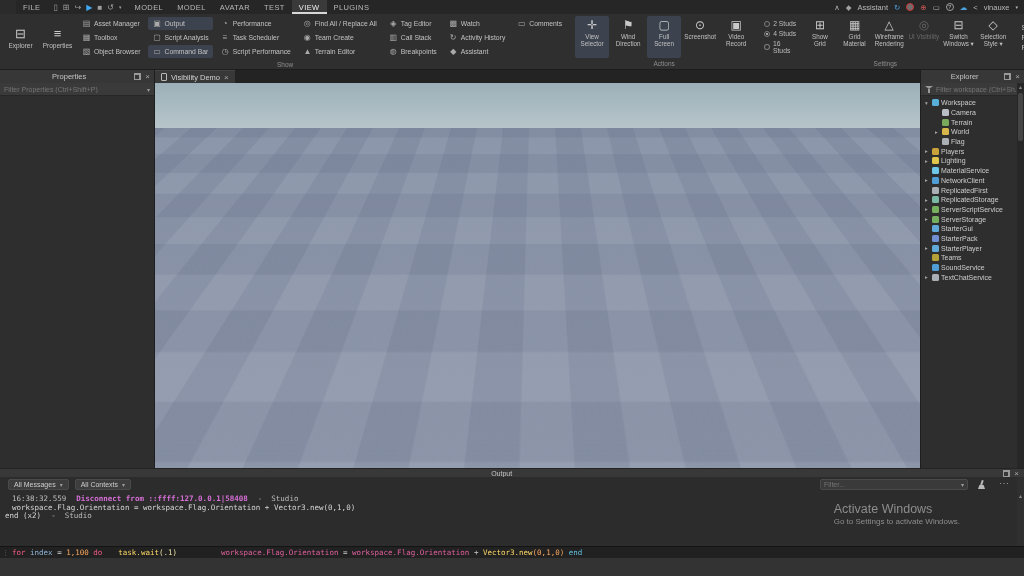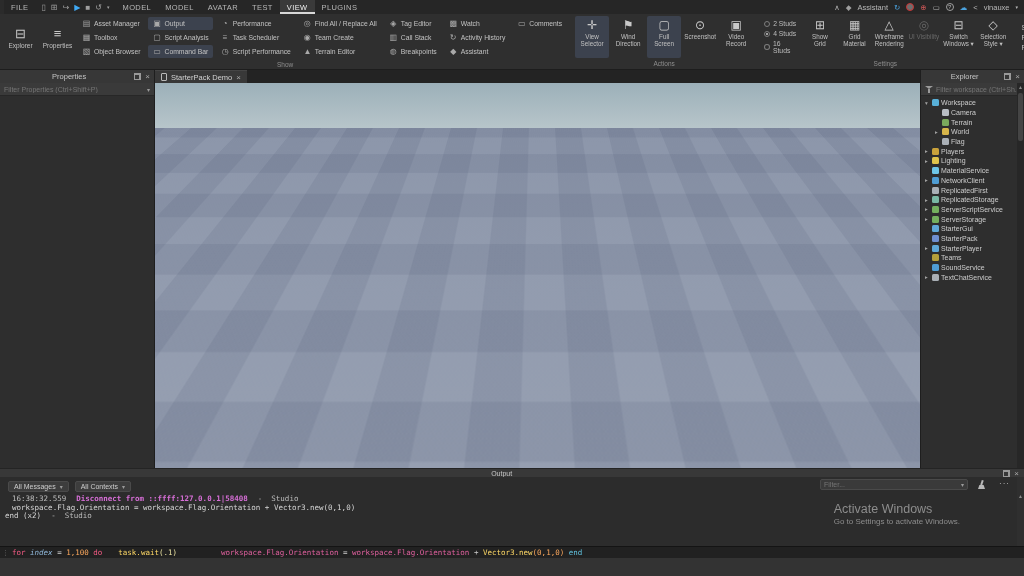--- a/index.html
+++ b/index.html
@@ -1,21 +1,21 @@
 <!DOCTYPE html>
 <html><head>
 <meta charset="utf-8">
 <style>
   * { margin:0; padding:0; box-sizing:border-box; }
   html,body { width:1024px; height:576px; overflow:hidden; background:#333; }
   body { font-family:"Liberation Sans", sans-serif; color:#c6c6c6; -webkit-font-smoothing:antialiased; }
   #app { position:relative; width:1024px; height:576px; background:#2b2b2b; }
 
   
-  #menubar { position:absolute; top:0; left:4px; right:0; height:14px; background:#262626; display:flex; align-items:center; font-size:7.5px; color:#b8b8b8; z-index:30; }
+  #menubar { position:absolute; top:0; left:16px; right:0; height:14px; background:#262626; display:flex; align-items:center; font-size:7.5px; color:#b8b8b8; z-index:30; }
   #menubar .mtab { padding:0 7px; height:14px; display:flex; align-items:center; letter-spacing:.4px; cursor:default; }
   #menubar .mtab.active { background:#3a3a3a; color:#eee; box-shadow:inset 0 -2px 0 #d8d8d8; }
   .qicons { display:flex; align-items:center; gap:5px; padding:0 6px; font-size:8px; color:#9f9f9f; }
   .qicons .play { color:#3fa9f5; }
   #menubar-right { margin-left:auto; display:flex; align-items:center; gap:6px; padding-right:6px; font-size:7.5px; }
   .avatar-dot { width:8px; height:8px; border-radius:50%; background:#6e6e6e; border:1px solid #c33; }
   .reddish { color:#d05858; }
   .bluish { color:#4aa3df; }
   .helpc { display:inline-flex; width:8px; height:8px; border:1px solid #9f9f9f; border-radius:50%; align-items:center; justify-content:center; font-size:6px; }
 
@@ -99,21 +99,21 @@
   .lvl2 { padding-left:10px; }
   .vscroll { position:absolute; right:0; top:13px; bottom:0; width:7px; background:#272727; }
   .vscroll .sa { position:absolute; top:1px; left:0; right:0; text-align:center; font-size:5px; color:#8a8a8a; }
   .vscroll .thumb { position:absolute; top:10px; left:1px; width:5px; height:48px; background:#454545; border-radius:2px; }
 
   
   #output-title { position:absolute; top:468px; left:0; right:0; height:9px; background:#383838; display:flex; align-items:center; font-size:7px; color:#c6c6c6; border-top:1px solid #242424; }
   #output-title .ttl { flex:1; text-align:center; }
   #output-title .phicons { padding-right:5px; }
   #output { position:absolute; top:477px; left:0; right:0; height:69px; background:#2c2c2c; }
-  #out-toolbar { height:15px; display:flex; align-items:flex-end; gap:6px; padding:0 8px; position:relative; }
+  #out-toolbar { height:15px; display:flex; align-items:center; gap:6px; padding:0 8px; position:relative; }
   .pill { background:#3d3d3d; border:1px solid #4a4a4a; border-radius:2px; height:11px; display:flex; align-items:center; gap:4px; padding:0 5px; font-size:7px; color:#cdcdcd; }
   #out-filter { position:absolute; right:56px; top:2px; width:148px; height:11px; background:#3a3a3a; border:1px solid #4a4a4a; border-radius:2px; display:flex; align-items:center; padding:0 3px; }
   #out-filter input { flex:1; background:transparent; border:none; outline:none; color:#9a9a9a; font-size:7px; font-family:"Liberation Sans", sans-serif; }
   .broom { width:10px; height:10px; position:relative; }
   .broom::before { content:""; position:absolute; left:5px; top:0; width:1.5px; height:5px; background:#b9b9b9; transform:rotate(18deg); }
   .broom::after { content:""; position:absolute; left:2px; top:5px; width:7px; height:4px; background:#b9b9b9; clip-path:polygon(20% 0,80% 0,100% 100%,0 100%); }
   .more { font-size:8px; color:#b9b9b9; letter-spacing:1px; }
   #console { position:relative; font-family:"DejaVu Sans Mono", monospace; font-size:7.5px; line-height:8.6px; padding:3px 10px 0 12px; color:#d6d6d6; }
   .cline { display:flex; white-space:pre;align-items:center; }
   .cline .tm { color:#bdbdbd; margin-right:10px; }
@@ -122,21 +122,21 @@
   .ind5 { margin-left:-7px; }
   #watermark { position:absolute; right:64px; top:25px; text-align:left; color:#8d8d8d; pointer-events:none; }
   #watermark .wt { font-size:12.5px; }
   #watermark .ws { font-size:8px; margin-top:1px; }
   #out-scroll { position:absolute; right:0; top:0; bottom:0; width:7px; background:#2f2f2f; }
   #out-scroll .sa { position:absolute; top:16px; left:0; right:0; text-align:center; font-size:5px; color:#8a8a8a; }
 
   
   #cmdbar { position:absolute; top:546px; left:0; right:0; height:12px; background:#212121; border-top:1px solid #141414; display:flex; align-items:center; font-family:"DejaVu Sans Mono", monospace; font-size:7.5px; white-space:pre; overflow:hidden; }
   #cmdbar .grip { color:#6f6f6f; font-size:7px; padding:0 3px 0 2px; }
-  .kw { color:#f75c85; } .vr { color:#8fb7d9;font-style:italic; } .op { color:#cccccc; } .num { color:#ffaa5e; }
+  .kw { color:#f75c85; } .vr { color:#8fb7d9; } .op { color:#cccccc; } .num { color:#ffaa5e; }
   .fn { color:#ffd966; } .fnarg { color:#e8e0a0; } .prop { color:#e0609e; } .kend { color:#61c2de; }
   .g1 { margin-left:16px; } .g2 { margin-left:44px; }
 
   #bottomstrip { position:absolute; top:558px; left:0; right:0; bottom:0; background:#333333; }
 </style>
 </head>
 <body>
 
 <div id="app">
 
@@ -382,21 +382,21 @@
         <input placeholder="Filter Properties (Ctrl+Shift+P)" style="">
         <span class="caret">▾</span>
       </div>
       <div style="flex:1; background:#2e2e2e;"></div>
     </div>
 
     <div id="center">
       <div id="tabbar">
         <div class="vtab">
           <span class="docicon"></span>
-          <span>StarterPack Demo</span>
+          <span>Visibility Demo</span>
           <span class="xclose">×</span>
         </div>
       </div>
       <div id="viewport">
         <div id="sky"></div>
         <div id="ground"></div>
         <div id="ground-fade"></div>
 
         <svg id="flag-svg" width="210" height="245" viewBox="0 0 210 245">
           <defs>

